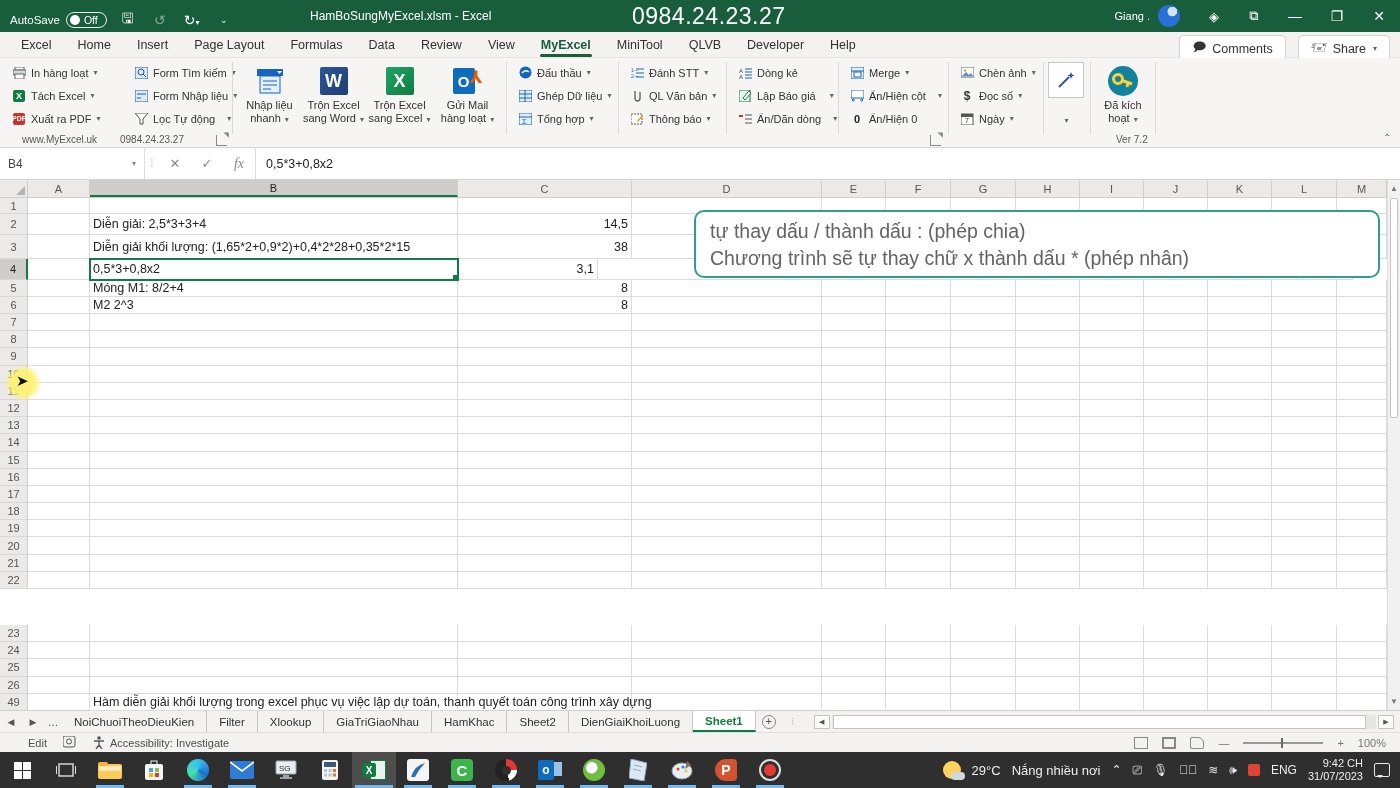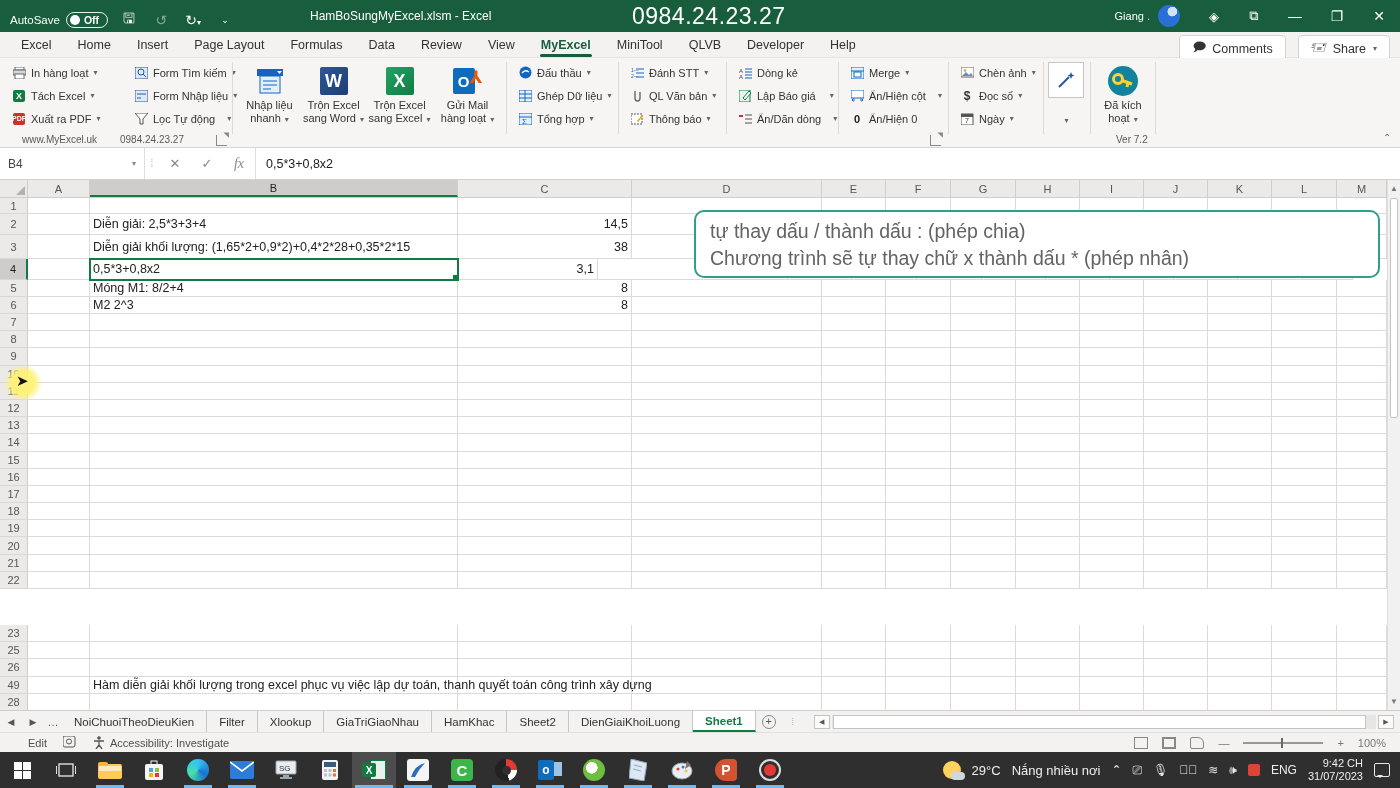--- a/index.html
+++ b/index.html
@@ -5,21 +5,21 @@
   * { margin:0; padding:0; box-sizing:border-box; }
   html,body { width:1400px; height:788px; }
   body { font-family:"Liberation Sans","DejaVu Sans",sans-serif; font-size:12px; color:#333; }
   #app { position:relative; width:1400px; height:788px; background:#fff; overflow:hidden; }
   .abs { position:absolute; }
 
   
   #titlebar { top:0; left:0; width:1400px; height:32px; background:#185e3c; color:#fff; display:flex; align-items:flex-end; }
   .tb-left { display:flex; align-items:center; gap:10px; padding-left:10px; }
   .autosave { display:flex; align-items:center; gap:6px; font-size:11.5px; }
-  .as-pill { display:flex; align-items:center; gap:4px; border:1px solid #e8f1ec; border-radius:9px; padding:1px 8px 1px 3px; font-size:10.5px;font-weight:bold; }
+  .as-pill { display:flex; align-items:center; gap:4px; border:1px solid #e8f1ec; border-radius:9px; padding:1px 8px 1px 3px; font-size:10.5px; }
   .as-dot { width:10px; height:10px; border-radius:50%; background:#fff; display:inline-block; }
   .qat-icon { width:22px; text-align:center; font-size:14px; color:#fff; }
   .dim { opacity:.45; }
   .tb-title { position:absolute; left:310px; top:0; height:32px; display:flex; align-items:center; font-size:12px; color:#fff; }
   .tb-phone { position:absolute; left:632px; top:0; height:32px; display:flex; align-items:center; font-size:23px; letter-spacing:.5px; color:#fff; font-weight:400; }
   .tb-right { position:absolute; right:0; top:0; height:32px; display:flex; align-items:center; gap:0; }
   .tb-user { font-size:11px; margin-right:8px; }
   .avatar { width:22px; height:22px; border-radius:50%; background:radial-gradient(circle at 65% 30%, #cfe3ff 0 22%, #2a6fd6 24% 100%); margin-right:14px; }
   .tb-ico { width:40px; height:32px; display:flex; align-items:center; justify-content:center; font-size:13px; color:#fff; }
   .winbtn { width:42px; height:32px; display:flex; align-items:center; justify-content:center; font-size:14px; }
@@ -890,20 +890,36 @@
           <div class="gc" style="width: 65px;"></div>
           <div class="gc" style="width: 65px;"></div>
           <div class="gc" style="width: 64px;"></div>
           <div class="gc" style="width: 64px;"></div>
           <div class="gc" style="width: 64px;"></div>
           <div class="gc" style="width: 64px;"></div>
           <div class="gc" style="width: 65px;"></div>
           <div class="gc" style="width: 50px;"></div>
         </div>
         <div class="grow" style="height: 17.2px;">
+          <div class="rh">24</div>
+          <div class="gc" style="width: 62px;"></div>
+          <div class="gc" style="width: 368px;"></div>
+          <div class="gc" style="width: 174px;"></div>
+          <div class="gc" style="width: 190px;"></div>
+          <div class="gc" style="width: 64px;"></div>
+          <div class="gc" style="width: 65px;"></div>
+          <div class="gc" style="width: 65px;"></div>
+          <div class="gc" style="width: 64px;"></div>
+          <div class="gc" style="width: 64px;"></div>
+          <div class="gc" style="width: 64px;"></div>
+          <div class="gc" style="width: 64px;"></div>
+          <div class="gc" style="width: 65px;"></div>
+          <div class="gc" style="width: 50px;"></div>
+        </div>
+        <div class="grow" style="height: 17.2px;">
           <div class="rh">25</div>
           <div class="gc" style="width: 62px;"></div>
           <div class="gc" style="width: 368px;"></div>
           <div class="gc" style="width: 174px;"></div>
           <div class="gc" style="width: 190px;"></div>
           <div class="gc" style="width: 64px;"></div>
           <div class="gc" style="width: 65px;"></div>
           <div class="gc" style="width: 65px;"></div>
           <div class="gc" style="width: 64px;"></div>
           <div class="gc" style="width: 64px;"></div>

